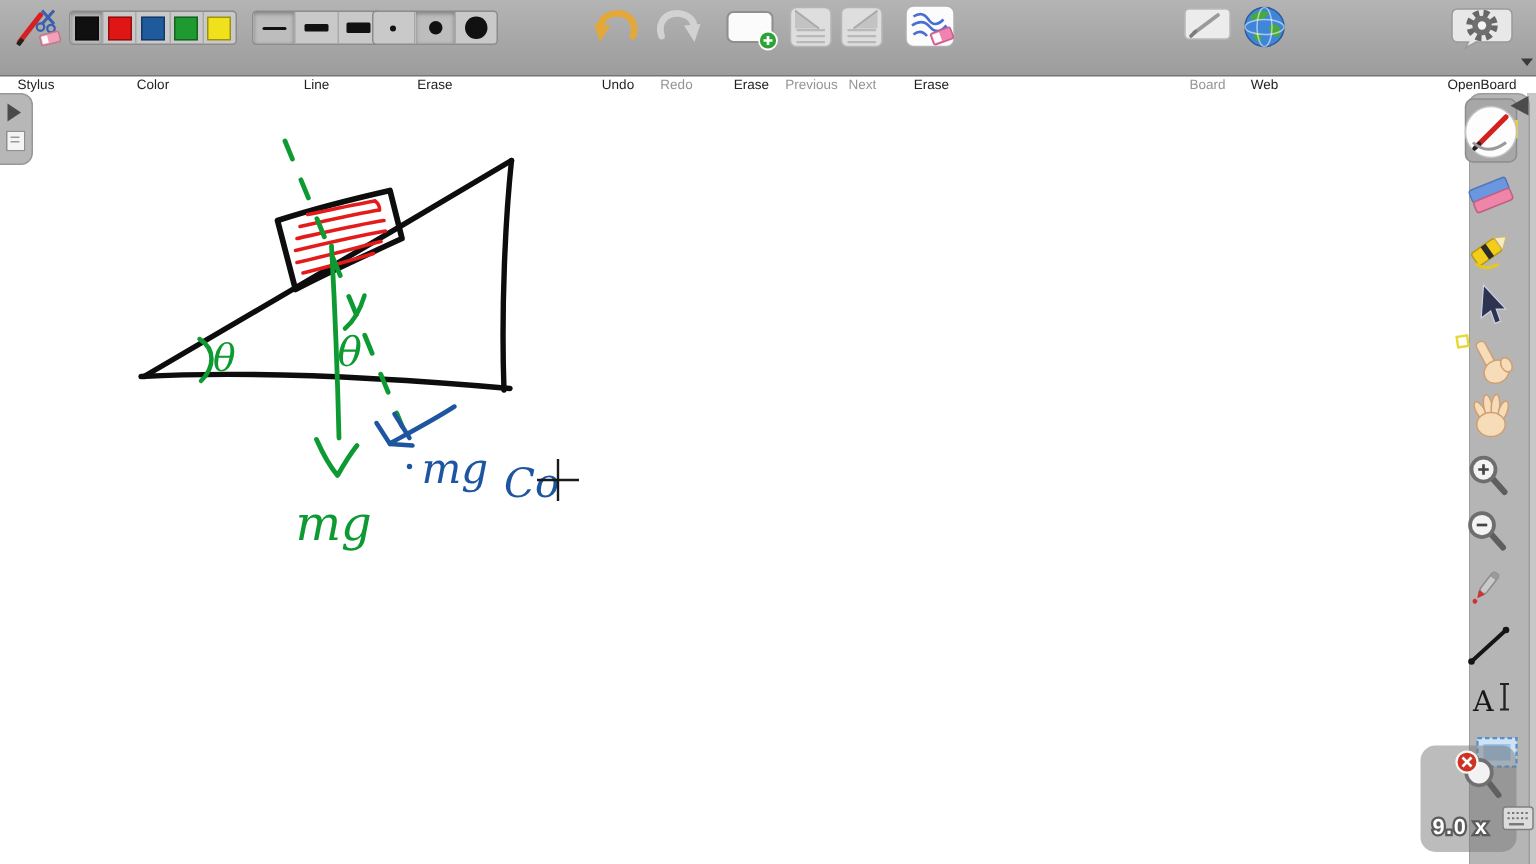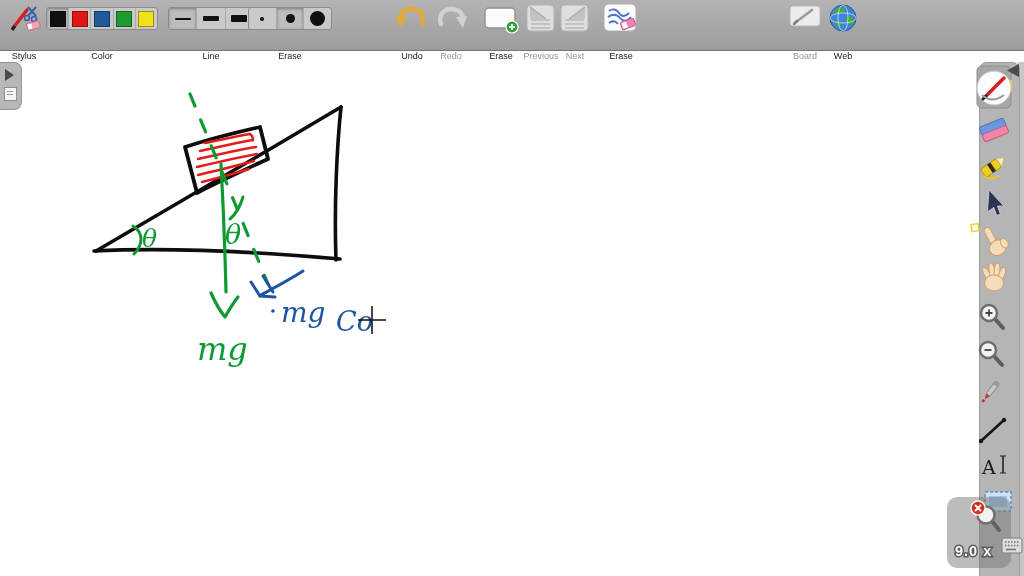--- a/index.html
+++ b/index.html
@@ -185,20 +185,30 @@
       <path d="M22,13 C27,13 29,17 27,21 C23,23 20,19 20,15 Z" fill="#49a83e"></path>
       <path d="M10,19 C14,18 16,21 14,25 C11,24 9,22 10,19 Z" fill="#49a83e"></path>
       <ellipse cx="17" cy="15" rx="13" ry="5" fill="none" stroke="rgba(255,255,255,.55)" stroke-width="1"></ellipse>
       <ellipse cx="17" cy="15" rx="5" ry="13" fill="none" stroke="rgba(255,255,255,.55)" stroke-width="1"></ellipse>
     </svg>
     <span class="tlabel">Web</span>
   </div>
 
 
 
+  <div class="titem" style="left:962px;width:52px">
+    <svg class="ticon" width="52" height="30">
+      <path d="M10,3 H42 Q46,3 46,7 V21 Q46,25 42,25 H22 L15,29 L17,25 H10 Q6,25 6,21 V7 Q6,3 10,3 Z" fill="#e8e8e8" stroke="#9a9a9a"></path>
+      <circle cx="26" cy="14" r="8" fill="none" stroke="#676767" stroke-width="5" stroke-dasharray="3.6 2.8"></circle>
+      <circle cx="26" cy="14" r="6.5" fill="#6f6f6f"></circle>
+      <circle cx="26" cy="14" r="2.8" fill="#f4f4f4"></circle>
+    </svg>
+    <span class="tlabel">OpenBoard</span>
+    <span class="ddtri" style="left:auto;right:-8px"></span>
+  </div>
 </div>
 
 <div class="lefttab">
   <div class="tri"></div>
   <div class="pg"></div>
 </div>
 
 <div class="rstrip"></div>
 <div class="sidebar"></div>
 

